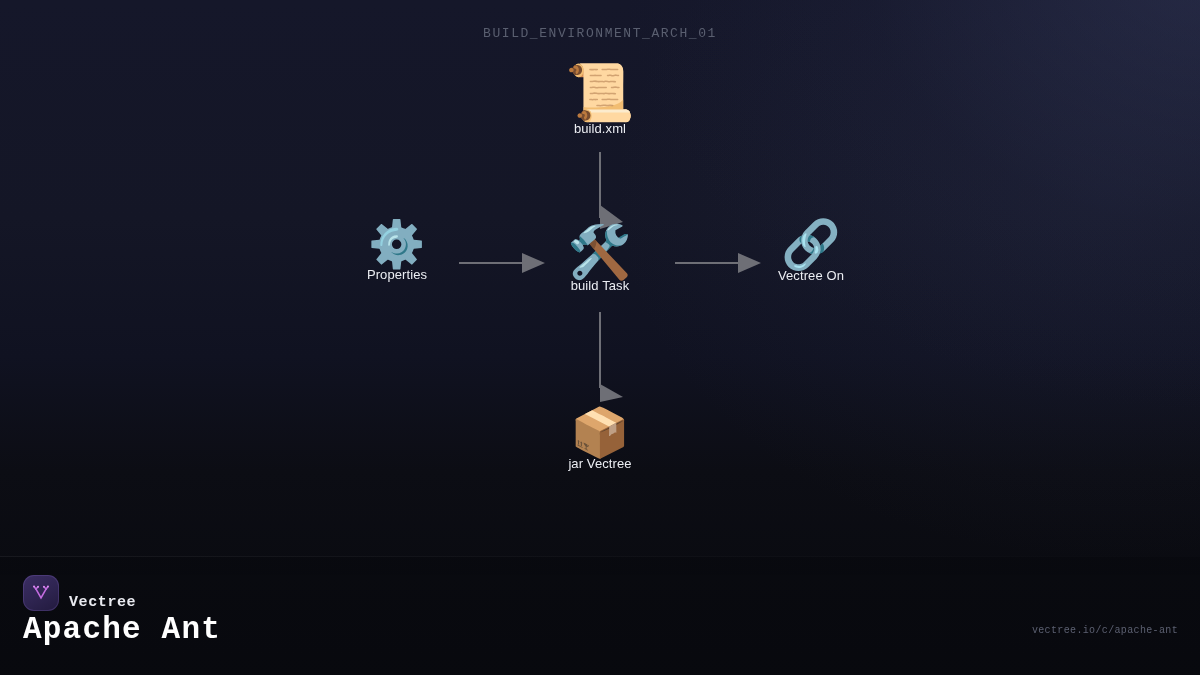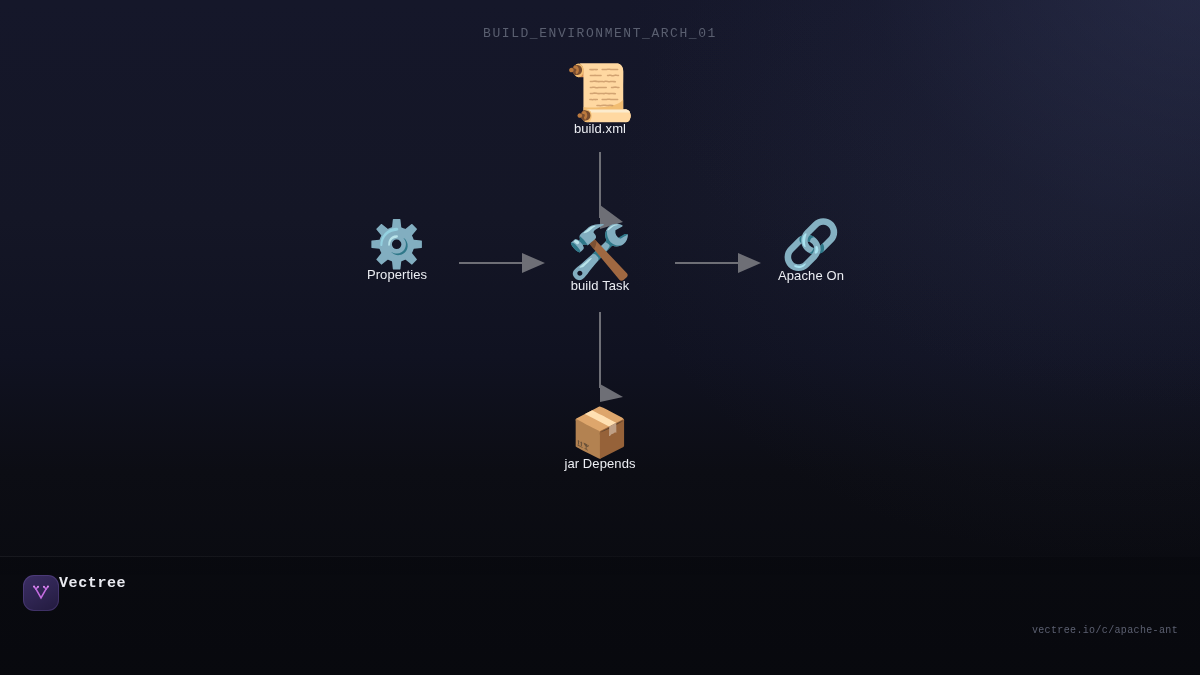--- a/index.html
+++ b/index.html
@@ -68,21 +68,21 @@
   }
   #footer-shade {
     position:absolute;
     left:0; top:557px; width:1200px; height:118px;
     background:linear-gradient(180deg, rgba(7,8,13,0.55) 0%, rgba(7,8,13,0.85) 100%);
   }
 
   #brand-row {
     position:absolute;
     left:23px; top:575px;
-    display:flex; align-items:flex-start; 
+    display:flex; align-items:flex-end; gap:10px;
   }
   #brand-logo {
     width:36px; height:36px;
     border-radius:11px;
     background:linear-gradient(150deg, #3b2d63 0%, #2e2450 55%, #221a3e 100%);
     box-shadow:inset 0 0 0 1px rgba(150,120,220,0.22);
     display:flex; align-items:center; justify-content:center;
   }
   #brand-name {
     font-family:"Liberation Mono", monospace;
@@ -153,26 +153,26 @@
       <span class="caption">Properties</span>
     </div>
 
     <div class="node" style="left:600px; top:226px;">
       <span class="glyph" style="font-size:52px;">🛠️</span>
       <span class="caption">build Task</span>
     </div>
 
     <div class="node" style="left:811px; top:220px;">
       <span class="glyph" style="font-size:48px;">🔗</span>
-      <span class="caption">Apache On</span>
+      <span class="caption">Vectree On</span>
     </div>
 
     <div class="node" style="left:600px; top:408px;">
       <span class="glyph" style="font-size:48px;">📦</span>
-      <span class="caption">jar Depends</span>
+      <span class="caption">jar Vectree</span>
     </div>
 
   </div>
 
   <div id="footer-rule"></div>
   <div id="footer-shade"></div>
 
   <div id="brand-row">
     <div id="brand-logo">
       <svg width="22" height="22" viewBox="0 0 24 24" aria-hidden="true">
@@ -187,16 +187,17 @@
           <circle cx="4.4" cy="4.9" r="1.15"></circle>
           <circle cx="8.8" cy="5.1" r="1.05"></circle>
           <circle cx="19.6" cy="4.9" r="1.15"></circle>
           <circle cx="15.2" cy="5.1" r="1.05"></circle>
         </g>
       </svg>
     </div>
     <div id="brand-name">Vectree</div>
   </div>
 
+  <div id="page-title">Apache Ant</div>
 
   <div id="footer-url">vectree.io/c/apache-ant</div>
 
 </div>
 
 </body></html>

